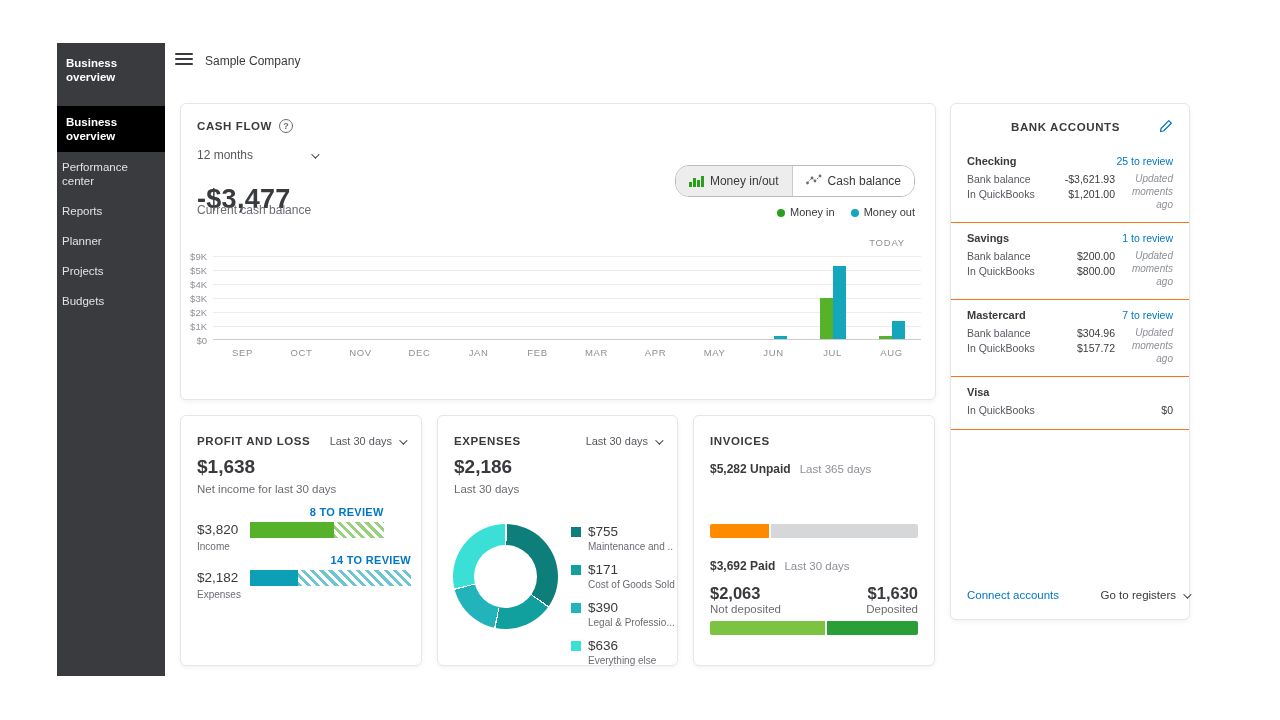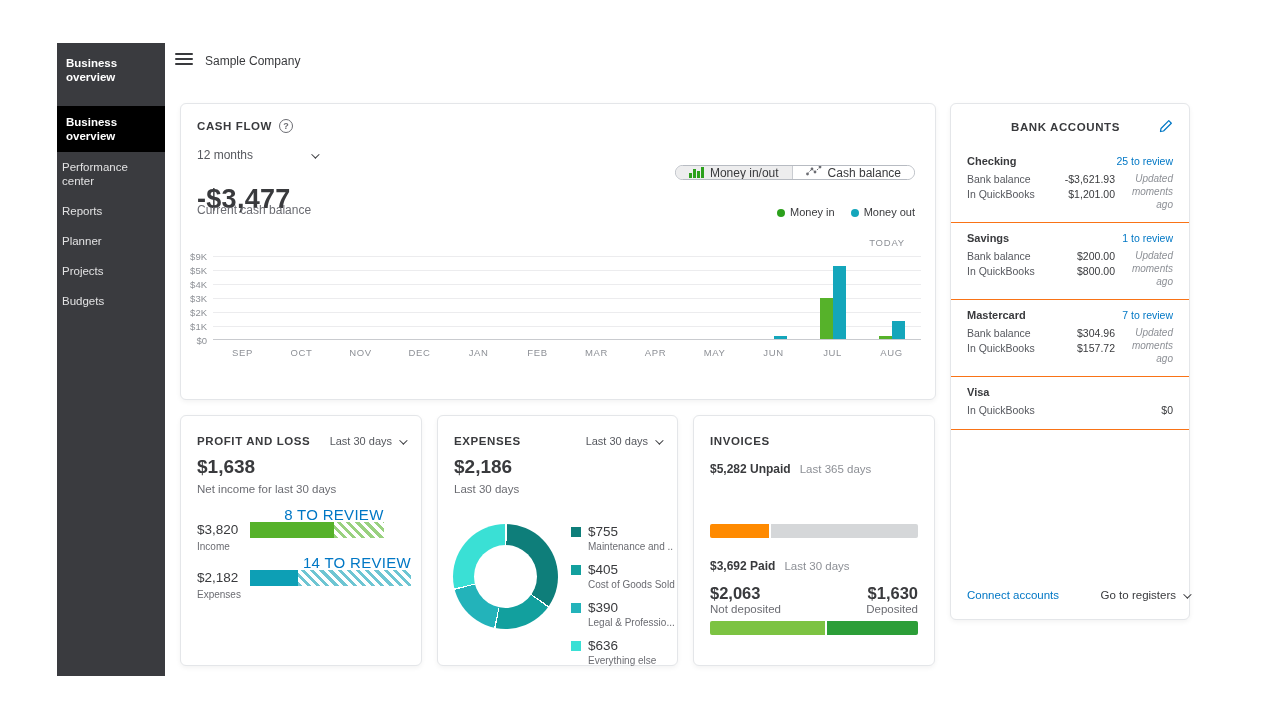--- a/index.html
+++ b/index.html
@@ -32,21 +32,21 @@
 
   .chev { display:inline-block; width:6px; height:6px; border-right:1.8px solid currentColor; border-bottom:1.8px solid currentColor; transform:rotate(45deg) translateY(-2px); }
 
   
   .cf-title { left:16px; top:15px; display:flex; align-items:center; gap:7px; }
   .help-icon { width:14px; height:14px; border:1.2px solid #6b6c72; border-radius:50%; font-size:9px; line-height:12px; text-align:center; color:#6b6c72; font-weight:bold; }
   .cf-period { left:16px; top:44px; font-size:12px; color:#56585e; cursor:pointer; }
   .cf-period .chev { margin-left:58px; color:#393a3d; }
   .cf-balance { left:16px; top:58px; font-size:27px; font-weight:bold; letter-spacing:.3px;margin-top:22px; }
   .cf-caption { left:16px; top:99px; font-size:12px; }
-  .toggle { right:20px; top:61px; display:flex; border:1px solid #b7bbc2; border-radius:14px; overflow:hidden; background:#fff; height:15px; }
+  .toggle { right:20px; top:61px; display:flex; border:1px solid #b7bbc2; border-radius:14px; overflow:hidden; background:#fff; height:32px; }
   .tg-seg { display:flex; align-items:center; gap:6px; padding:0 13px; font-size:12px; cursor:pointer; background:#fff; }
   .tg-seg.sel { background:#ededee; border-right:1px solid #c9ccd1; }
   .bars-ico { display:flex; align-items:flex-end; gap:1.5px; height:11px; }
   .bars-ico i { width:2.5px; background:#2ca01c; display:block; }
   .cf-legend { right:20px; top:102px; display:flex; gap:16px; font-size:11px; color:#393a3d; align-items:center; }
   .dot { width:8px; height:8px; border-radius:50%; display:inline-block; margin-right:5px; vertical-align:-1px; }
   .cf-today { right:30px; top:133px; font-size:9.5px; letter-spacing:.8px; color:#8d9096; }
   #cf-plot { left:32px; top:152px; width:708px; height:84px; border-bottom:1.5px solid #c9cbcf; }
   .gridline { position:absolute; left:0; right:0; height:1px; background:#ececee; }
   .ytick { position:absolute; left:0; width:26px; text-align:right; font-size:9.5px; color:#8d9096; }
@@ -71,21 +71,21 @@
   .bk-reg { cursor:pointer; color:#393a3d; } .bk-reg .chev { margin-left:7px; }
 
   
   .sc-title { left:16px; top:19px; }
   .sc-period { right:16px; top:19px; font-size:11px; color:#56585e; cursor:pointer; }
   .sc-period .chev { margin-left:7px; color:#393a3d; }
   .sc-big { left:16px; top:40px; font-size:19px; font-weight:bold; }
   .sc-caption { left:16px; top:67px; font-size:11.5px; }
 
   
-  .pl-review { position:absolute; font-size:15px; font-weight:normal; letter-spacing:.3px; color:#0077c5; }
+  .pl-review { position:absolute; font-size:11px; font-weight:bold; letter-spacing:.3px; color:#0077c5; }
   .pl-amt { position:absolute; left:16px; font-size:13.5px; color:#393a3d; }
   .pl-lbl { position:absolute; left:16px; font-size:10px; color:#6b6c72; }
   .pl-bar { position:absolute; left:69px; height:16px; display:flex; }
   .pl-solid { height:100%; }
   .pl-hatch { height:100%; flex:1; }
 
   
   #donut { left:15px; top:108px; width:105px; height:105px; border-radius:50%; }
   #donut::after { content:""; position:absolute; left:21px; top:21px; width:63px; height:63px; background:#fff; border-radius:50%; }
   #ex-legend { left:133px; top:106px; }
@@ -311,21 +311,21 @@
   <div class="abs sc-period"><span>Last 30 days</span><span class="chev"></span></div>
   <div class="abs sc-big">$2,186</div>
   <div class="abs sc-caption muted">Last 30 days</div>
   <div class="abs" id="donut" style="background: conic-gradient(rgb(255, 255, 255) 0deg, rgb(255, 255, 255) 1.6deg, rgb(14, 126, 122) 1.6deg, rgb(14, 126, 122) 124.337deg, rgb(255, 255, 255) 124.337deg, rgb(255, 255, 255) 125.937deg, rgb(18, 160, 158) 125.937deg, rgb(18, 160, 158) 191.034deg, rgb(255, 255, 255) 191.034deg, rgb(255, 255, 255) 192.634deg, rgb(35, 179, 186) 192.634deg, rgb(35, 179, 186) 255.261deg, rgb(255, 255, 255) 255.261deg, rgb(255, 255, 255) 256.861deg, rgb(58, 224, 213) 256.861deg, rgb(58, 224, 213) 360deg);"></div>
   <div class="abs" id="ex-legend">
       <div class="ex-item">
         <div><span class="ex-sq" style="background: rgb(14, 126, 122);"></span><span class="ex-amt">$755</span></div>
         <div class="ex-lbl">Maintenance and ..</div>
       </div>
       <div class="ex-item">
-        <div><span class="ex-sq" style="background: rgb(18, 160, 158);"></span><span class="ex-amt">$405</span></div>
+        <div><span class="ex-sq" style="background: rgb(18, 160, 158);"></span><span class="ex-amt">$171</span></div>
         <div class="ex-lbl">Cost of Goods Sold</div>
       </div>
       <div class="ex-item">
         <div><span class="ex-sq" style="background: rgb(35, 179, 186);"></span><span class="ex-amt">$390</span></div>
         <div class="ex-lbl">Legal &amp; Professio...</div>
       </div>
       <div class="ex-item">
         <div><span class="ex-sq" style="background: rgb(58, 224, 213);"></span><span class="ex-amt">$636</span></div>
         <div class="ex-lbl">Everything else</div>
       </div>

